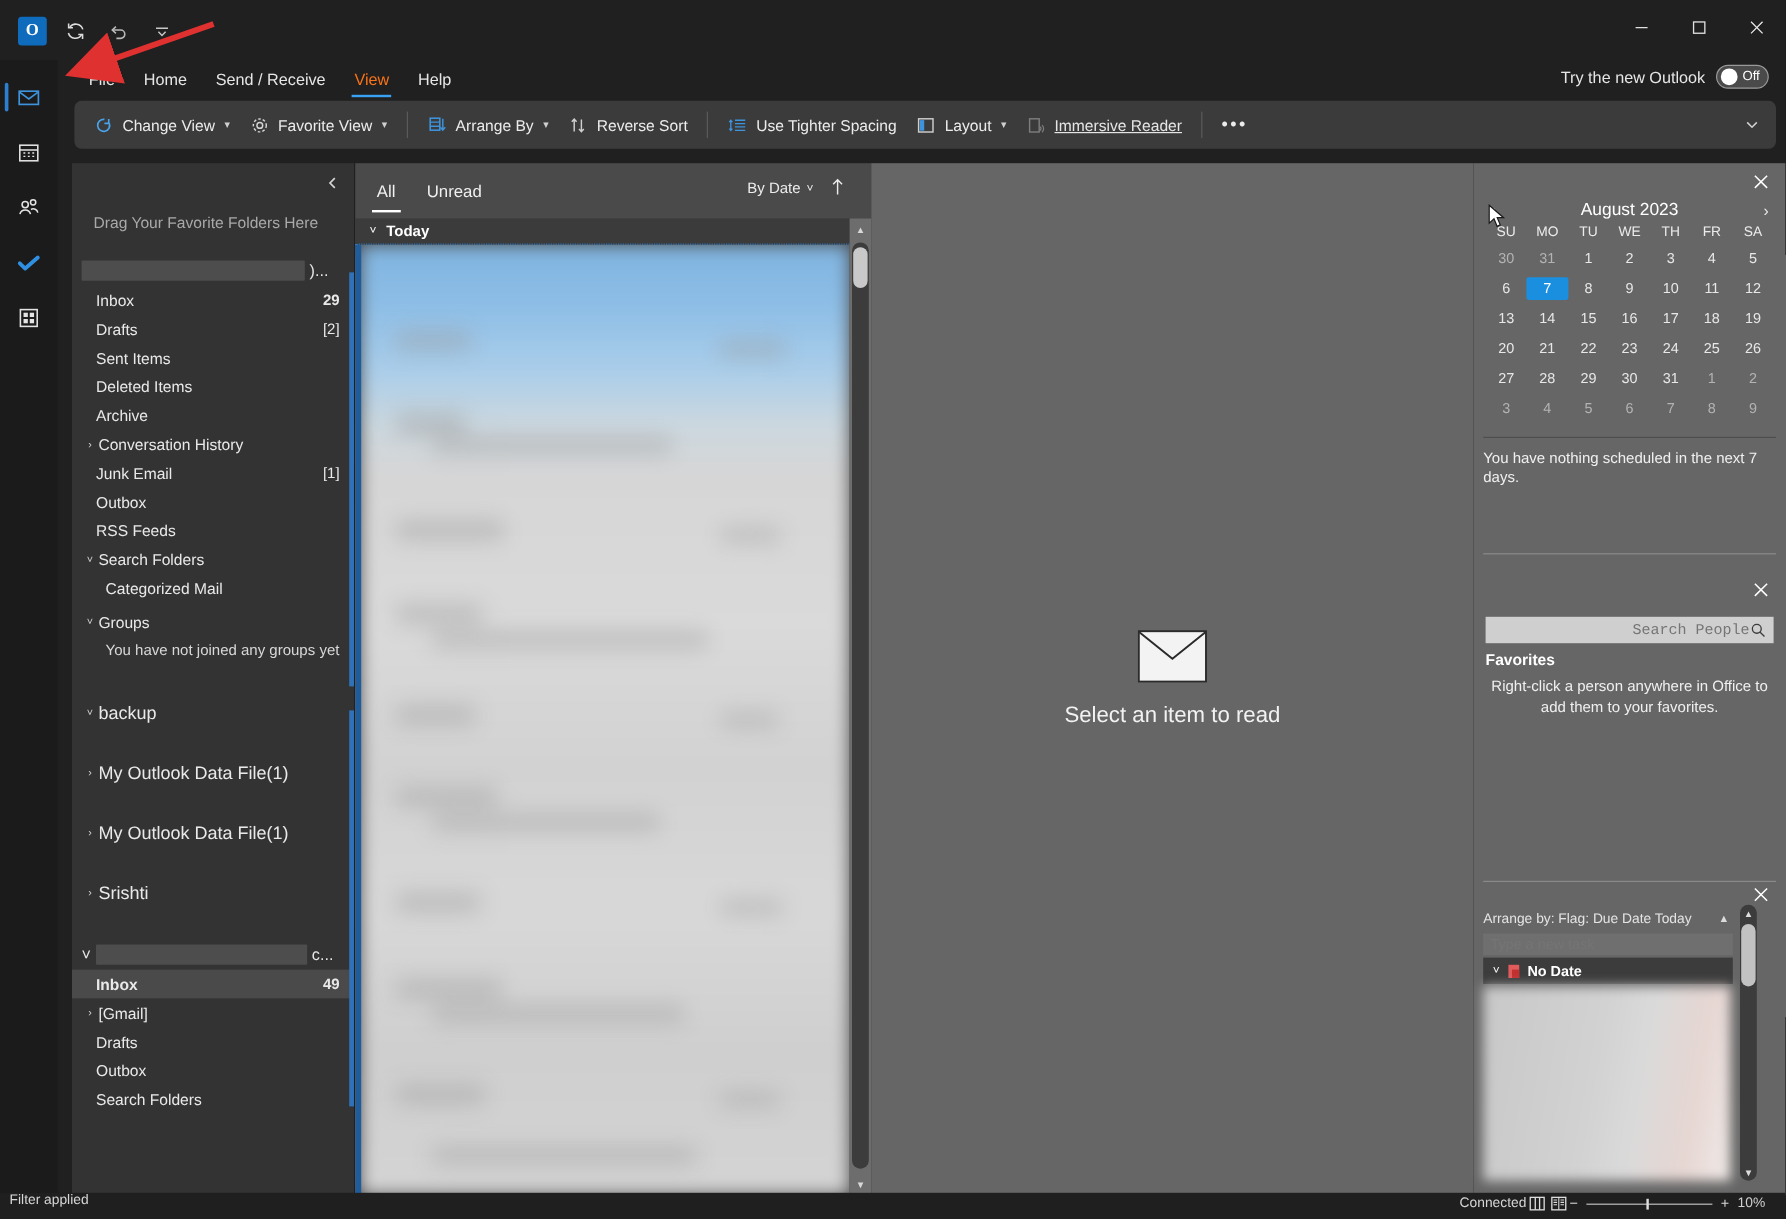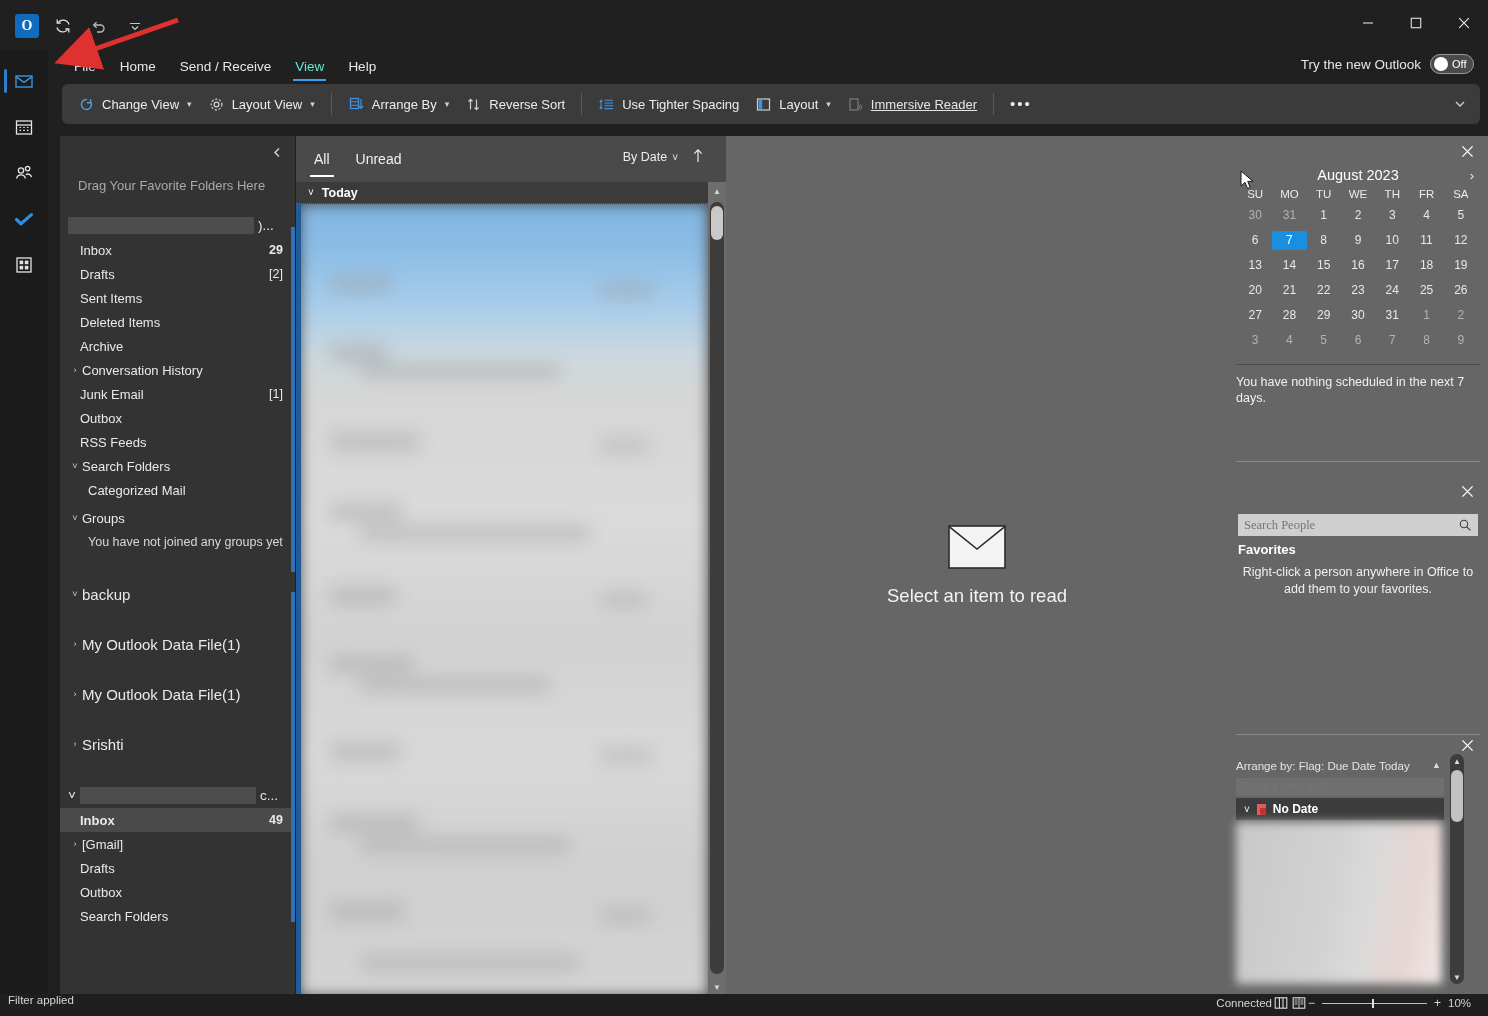--- a/index.html
+++ b/index.html
@@ -45,21 +45,21 @@
 
   
   .tabsrow {
     position: absolute; left: 0; top: 50px; width: 1488px; height: 32px;
   }
   .tabs { position: absolute; left: 62px; top: 0; display: flex; align-items: center; height: 32px; }
   .tab {
     padding: 4px 12px; font-size: 13.5px; color: #e6e6e6; position: relative;
     height: 30px; display: flex; align-items: center;
   }
-  .tab.active { color: #5eead4; }
+  .tab.active { color: #f97316; }
   .tab.active:after {
     content: ""; position: absolute; left: 10px; right: 10px; bottom: 0;
     height: 2px; background: #3aa0f3;
   }
   .trynew {
     position: absolute; right: 14px; top: 4px; display: flex; align-items: center; gap: 9px;
     font-size: 13.5px; color: #e6e6e6; text-align: center;
   }
   .toggle {
     width: 44px; height: 20px; border-radius: 10px; background: #4a4a4a;
@@ -245,21 +245,21 @@
   }
   .pane-div { position: absolute; left: 8px; width: 244px; height: 1px; background: #8a8a8a; }
 
   .peoplepane { position: absolute; left: 0; top: 330px; width: 260px; height: 270px; }
   .people-search {
     position: absolute; left: 10px; top: 48px; width: 240px; height: 22px;
     background: #cfcfcf; display: flex; align-items: center; padding: 0 6px;
   }
   .people-search input {
     flex: 1; border: 0; background: transparent; outline: none;
-    font-size: 12.5px; color: #000000; font-family: Liberation Serif, serif;
+    font-size: 12.5px; color: #000000; font-family: Liberation Mono, monospace; text-align: right;
   }
   .fav-title {
     position: absolute; left: 10px; top: 76px; font-size: 13px; font-weight: bold; color: #ffffff;
   }
   .fav-hint {
     position: absolute; left: 14px; top: 98px; width: 232px; text-align: center;
     font-size: 12.5px; color: #f0f0f0; line-height: 17px;
   }
 
   .taskpane { position: absolute; left: 0; top: 600px; width: 260px; height: 260px; }
@@ -403,21 +403,21 @@
       </svg>
       <span>Change View</span>
       <span class="caret">▾</span>
     </div>
 
     <div class="rb">
       <svg width="17" height="17" viewBox="0 0 17 17">
         <circle cx="8.5" cy="8.5" r="2.4" fill="none" stroke="#d4d4d4" stroke-width="1.2"></circle>
         <circle cx="8.5" cy="8.5" r="5.4" fill="none" stroke="#d4d4d4" stroke-width="1.2" stroke-dasharray="2.2 1.7"></circle>
       </svg>
-      <span>Layout View</span>
+      <span>Favorite View</span>
       <span class="caret">▾</span>
     </div>
 
     <div class="rsep"></div>
 
     <div class="rb">
       <svg width="17" height="17" viewBox="0 0 17 17">
         <rect x="2.5" y="2.5" width="8" height="10" fill="none" stroke="#3e93dd" stroke-width="1.3"></rect>
         <path d="M2.5 5.8h8M2.5 9.2h8" stroke="#3e93dd" stroke-width="1.1"></path>
         <path d="M13 3v9M11 10l2 2.4 2-2.4" fill="none" stroke="#3e93dd" stroke-width="1.2"></path>

